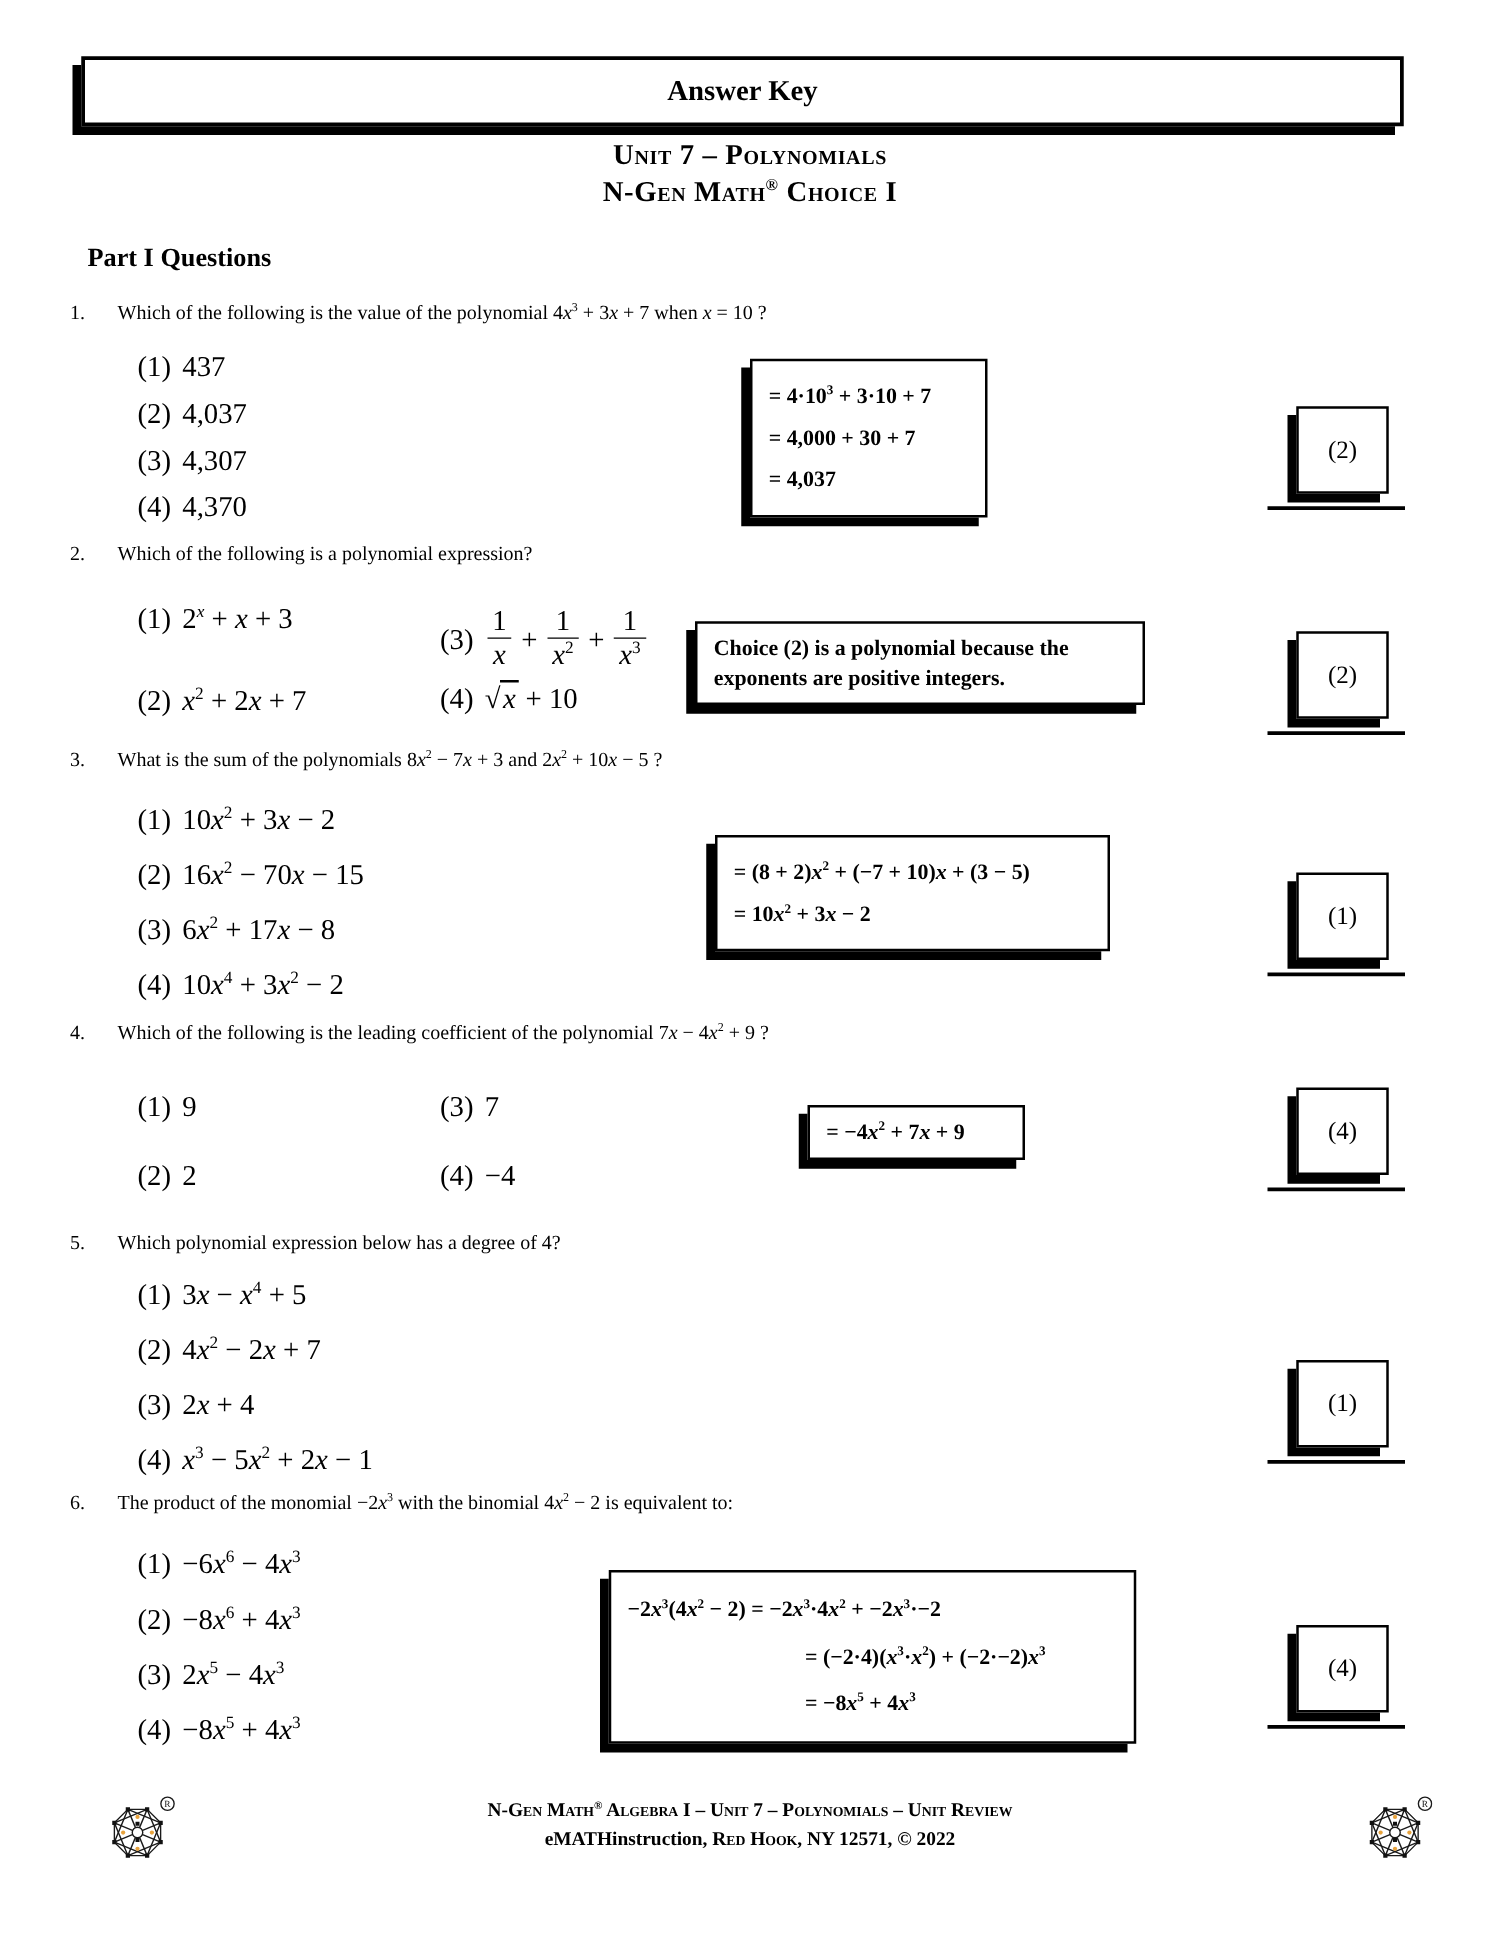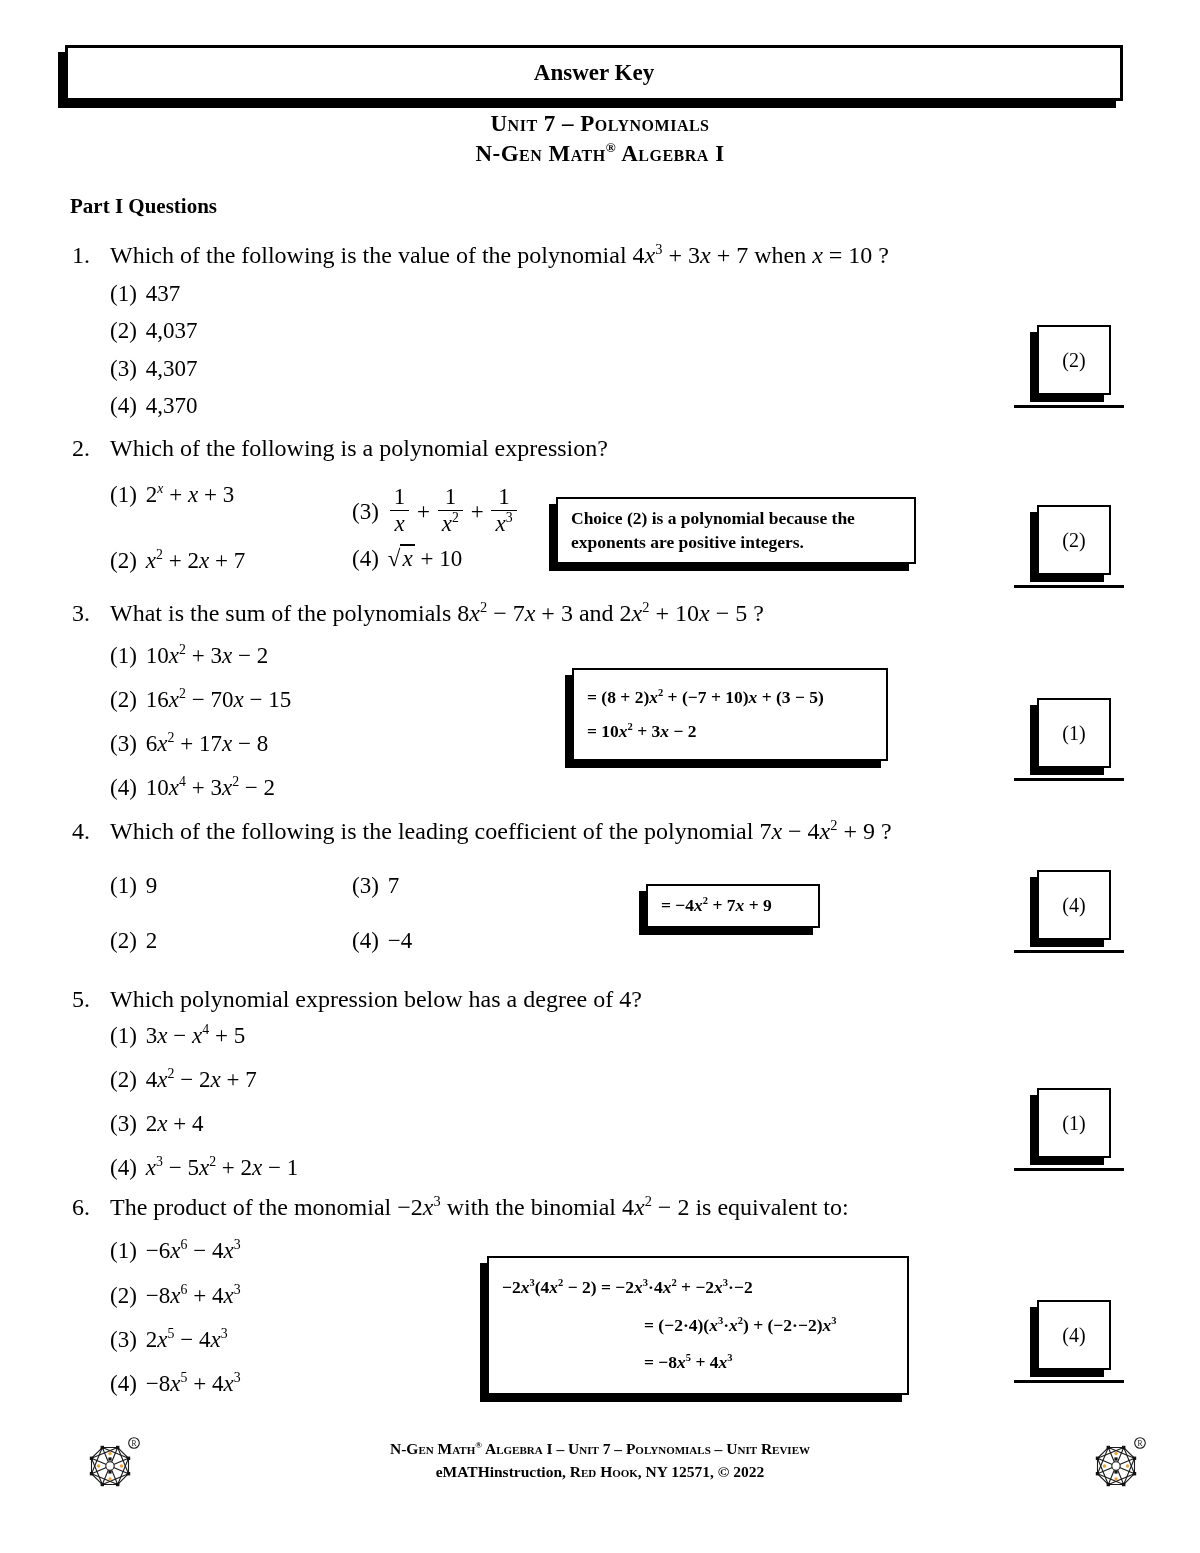--- a/index.html
+++ b/index.html
@@ -8,21 +8,21 @@
   
   .shbox{position:absolute;background:#fff;border:2px solid #000000;box-shadow:-7px 7px 0 #000;}
   .hdrbox{left:65px;top:45px;width:1052px;height:50px;border-width:3px;
           display:flex;align-items:center;justify-content:center;}
   .hdr-strong{font-size:23px;font-weight:bold;}
   .hdr-rest{font-size:18.5px;font-weight:bold;}
   .title{position:absolute;left:0;width:1200px;text-align:center;font-weight:bold;
          font-variant-caps:small-caps;font-size:23px;letter-spacing:.5px;}
   .regsup{font-size:58%;vertical-align:super;line-height:0;}
   .part-heading{position:absolute;left:70px;top:194px;font-size:21px;font-weight:bold;}
-  .qline{position:absolute;left:72px;font-size:24px;white-space:nowrap;}
+  .qline{position:absolute;left:56px;font-size:16px;white-space:nowrap;}
   .qnum{display:inline-block;width:38px;}
   .choice{position:absolute;font-size:23px;white-space:nowrap;}
   .clabel{margin-right:9px;}
   .m i{font-style:italic;}
   sup{font-size:60%;vertical-align:super;line-height:0;}
   .frac{display:inline-block;vertical-align:middle;text-align:center;margin:0 2px;transform:translateY(-3px);}
   .fn{display:block;padding:0 4px 1px;border-bottom:1.6px solid #000;line-height:1.05;}
   .fd{display:block;padding:1px 4px 0;line-height:1.05;}
   .rad{font-weight:normal;}
   .ovl{border-top:2px solid #000;padding:0 2px;}
@@ -41,32 +41,37 @@
 <body>
 
 <div class="page">
 
   <div class="shbox hdrbox">
     <span class="hdr-strong">Answer Key</span>
   </div>
 
   <div class="title" style="top:111px;">Unit 7 – Polynomials</div>
   <div class="title" style="top:141px;">
-    <span>N-Gen Math</span><span class="regsup">®</span><span> Algebra I</span>
+    <span>N-Gen Math</span><span class="regsup">®</span><span> Choice I</span>
   </div>
 
   <div class="part-heading">Part I Questions</div>
 
   <div class="qline" style="top:242px;">
     <span class="qnum">1.</span><span>Which of the following is the value of the polynomial </span><span class="m">4<i>x</i><sup>3</sup> + 3<i>x</i> + 7</span><span> when </span><span class="m"><i>x</i> = 10</span><span> ?</span>
   </div>
   <div class="choice" style="left:110px;top:281px;"><span class="clabel">(1)</span><span class="m">437</span></div>
   <div class="choice" style="left:110px;top:318px;"><span class="clabel">(2)</span><span class="m">4,037</span></div>
   <div class="choice" style="left:110px;top:356px;"><span class="clabel">(3)</span><span class="m">4,307</span></div>
   <div class="choice" style="left:110px;top:393px;"><span class="clabel">(4)</span><span class="m">4,370</span></div>
+  <div class="shbox wbox" style="left:600px;top:287px;width:160px;">
+    <div class="wline m">= 4·10<sup>3</sup> + 3·10 + 7</div>
+    <div class="wline m">= 4,000 + 30 + 7</div>
+    <div class="wline m">= 4,037</div>
+  </div>
   <div class="shbox ansbox" style="top:325px;">
       <span>(2)</span>
     </div>
   <div class="ansline" style="top:405px;"></div>
 
   <div class="qline" style="top:435px;">
     <span class="qnum">2.</span><span>Which of the following is a polynomial expression?</span>
   </div>
   <div class="choice" style="left:110px;top:482px;"><span class="clabel">(1)</span><span class="m">2<sup><i>x</i></sup> + <i>x</i> + 3</span></div>
   <div class="choice" style="left:352px;top:488px;"><span class="clabel">(3)</span><span class="m"><span class="frac"><span class="fn">1</span><span class="fd"><i>x</i></span></span> + <span class="frac"><span class="fn">1</span><span class="fd"><i>x</i><sup>2</sup></span></span> + <span class="frac"><span class="fn">1</span><span class="fd"><i>x</i><sup>3</sup></span></span></span></div>

